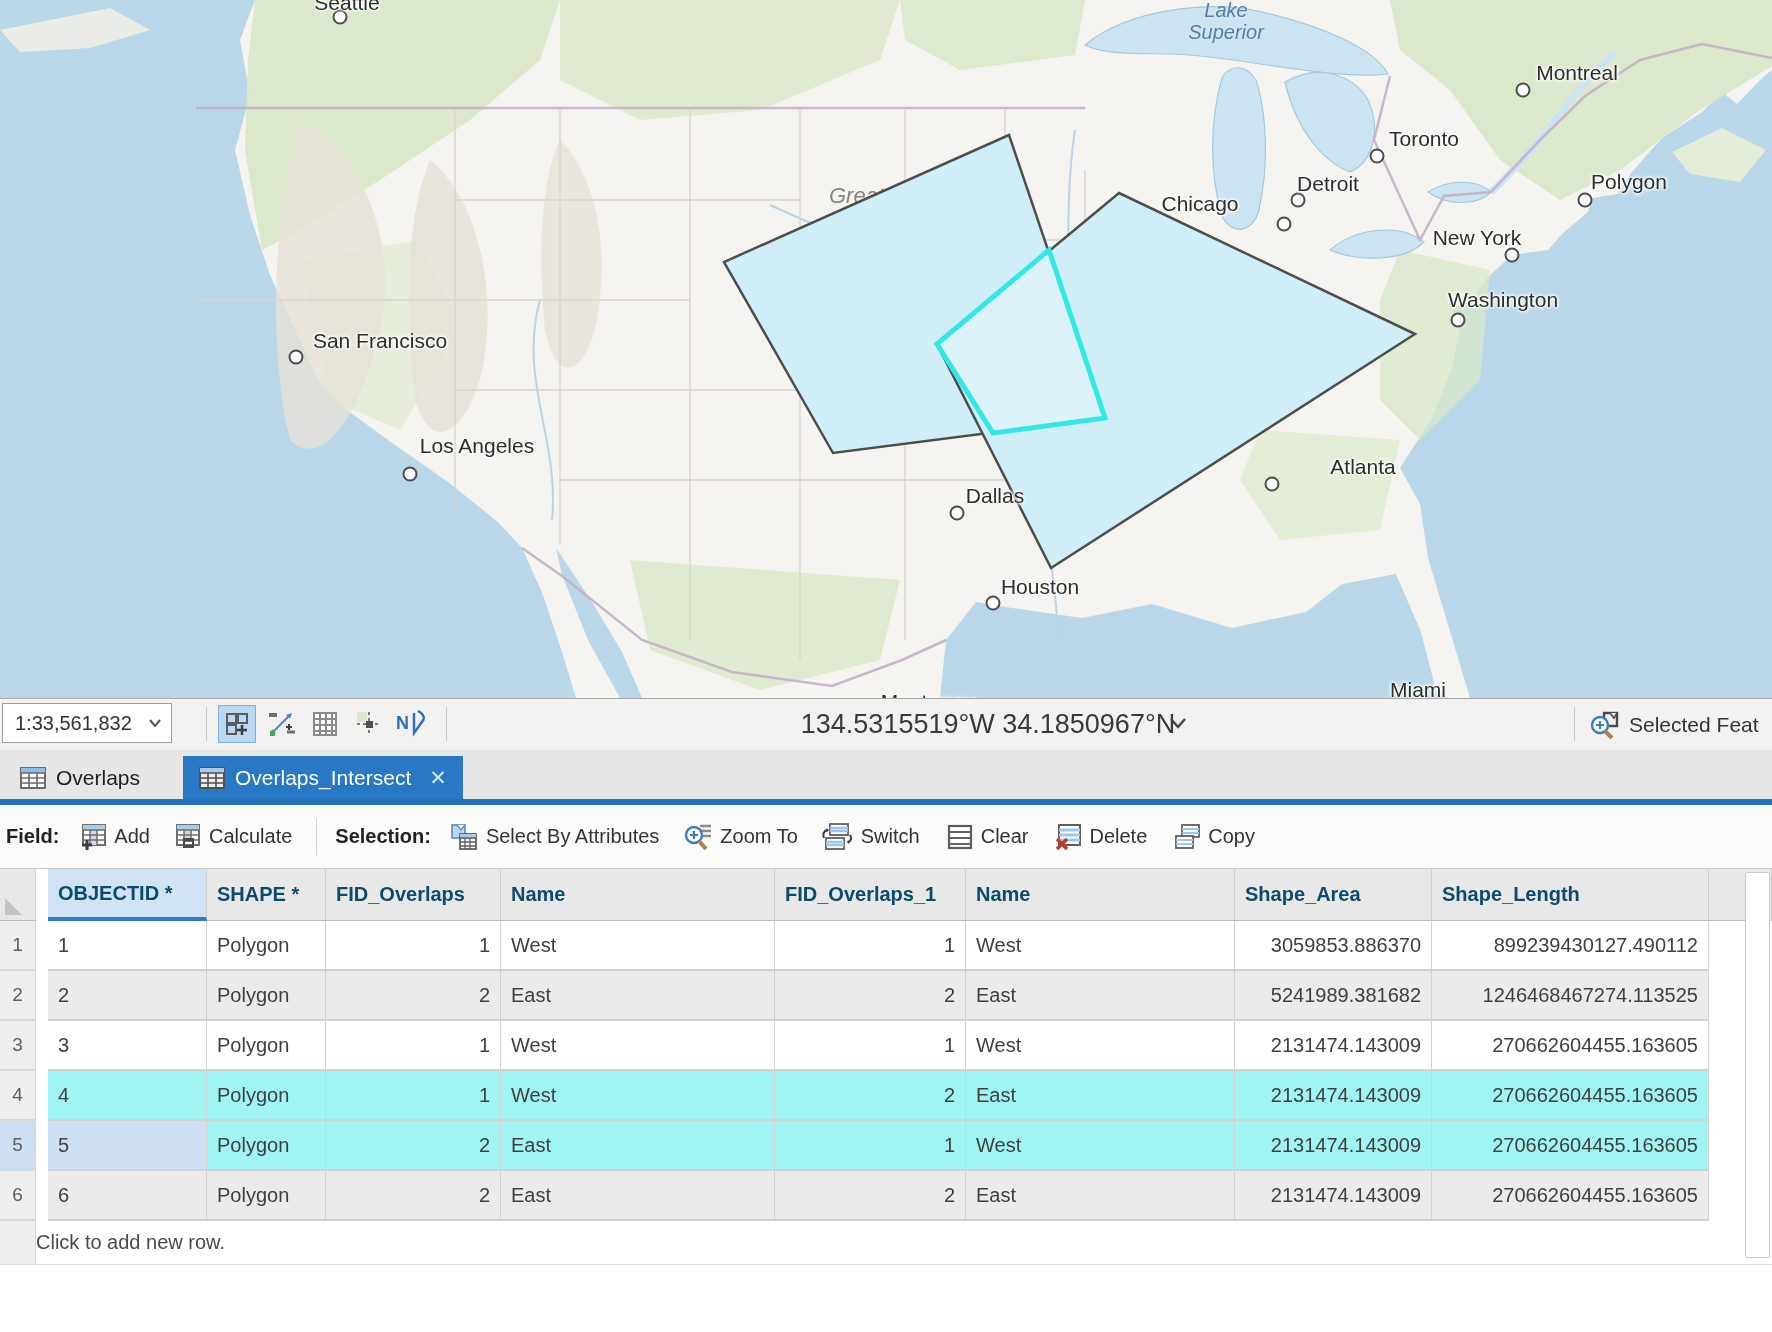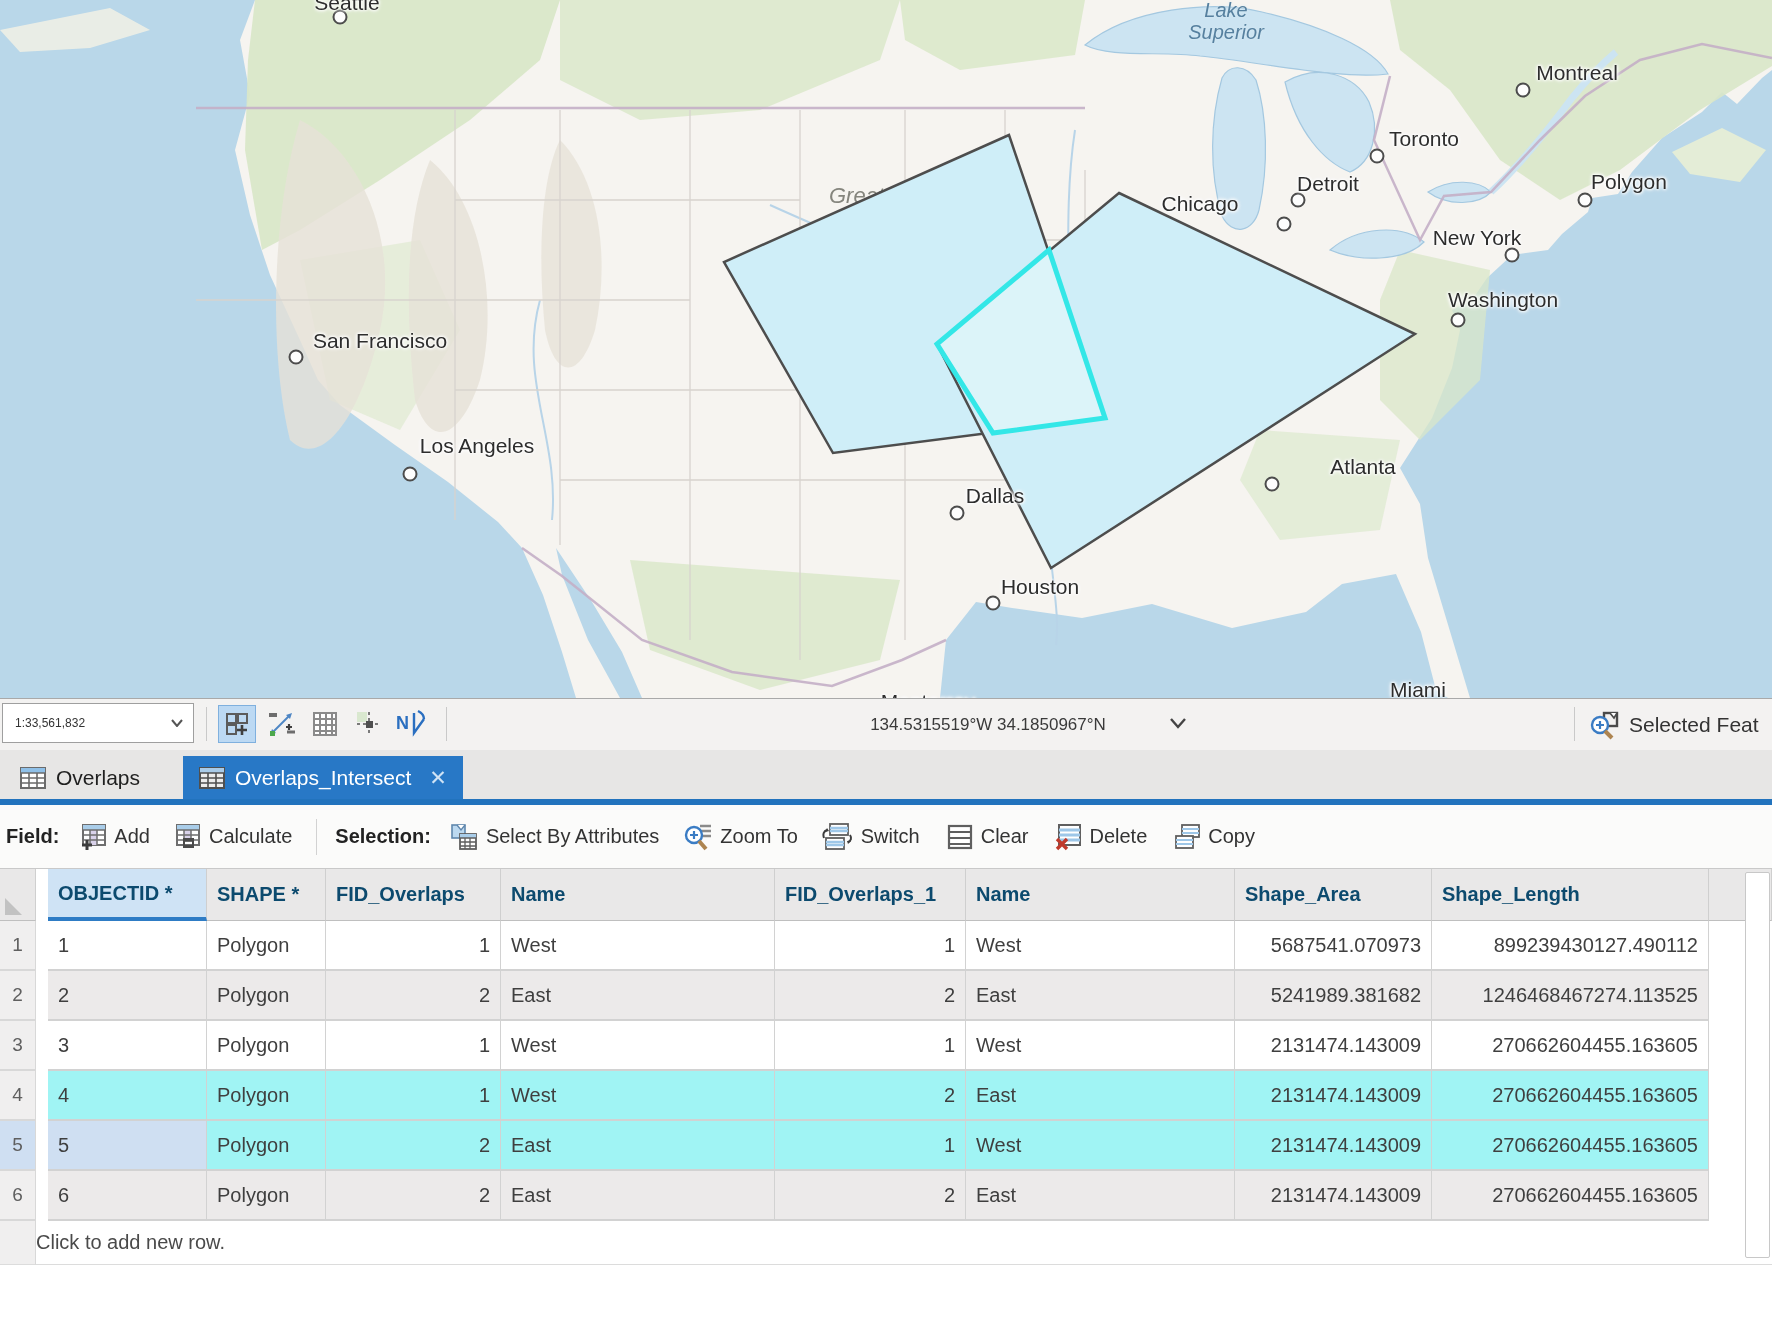--- a/index.html
+++ b/index.html
@@ -11,29 +11,29 @@
   .city-label{position:absolute;transform:translate(-50%,-50%);font-size:21px;color:#2d2d2d;
        white-space:nowrap;text-shadow:0 0 3px #fff,0 0 3px #fff,0 0 4px #fff,0 0 5px #fff;}
   .city-marker{position:absolute;width:11px;height:11px;border-radius:50%;
        background:#fdfdfd;border:2px solid #4c4c4c;transform:translate(-50%,-50%);}
   .water-label{position:absolute;transform:translate(-50%,-50%);font-style:italic;
        font-size:20px;color:#56809f;text-align:center;line-height:22px;white-space:nowrap;
        text-shadow:0 0 3px #d9eaf3;}
   
   #statusbar{position:absolute;left:0;top:699px;width:1772px;height:51px;background:#f3f2f1;
        border-bottom:1px solid #d6d6d6;}
-  #scale-box{position:absolute;left:2px;top:4px;width:192px;height:40px;background:#fff;
+  #scale-box{position:absolute;left:2px;top:4px;width:170px;height:40px;background:#fff;
        border:1px solid #9f9f9f;display:flex;align-items:center;justify-content:space-between;
-       padding:0 10px 0 12px;box-sizing:border-box;font-size:12px;color:#333;cursor:default;text-align:center;}
+       padding:0 10px 0 12px;box-sizing:border-box;font-size:20px;color:#333;cursor:default;text-align:center;}
   .vsep{position:absolute;top:8px;width:1px;height:34px;background:#c9c9c9;}
   .sbtn{position:absolute;top:6px;width:38px;height:38px;display:flex;align-items:center;
        justify-content:center;}
   .sbtn.active{background:#bcd9f3;border:1px solid #7fb0de;box-sizing:border-box;}
   #coords{position:absolute;left:988px;top:0;height:51px;transform:translateX(-50%);
-       display:flex;align-items:center;font-size:17px;color:#3a3a3a;white-space:nowrap;}
+       display:flex;align-items:center;font-size:27px;color:#3a3a3a;white-space:nowrap;}
   #coords-caret{position:absolute;left:1168px;top:17px;}
   #sel-feat{position:absolute;left:1588px;top:0;height:51px;display:flex;align-items:center;
        gap:9px;font-size:21px;color:#333;white-space:nowrap;}
   
   #tabstrip{position:absolute;left:0;top:750px;width:1772px;height:49px;background:#e7e6e5;
        border-bottom:6px solid #2273bd;}
   .tab{position:absolute;bottom:0;height:43px;display:flex;align-items:center;gap:10px;
        padding:0 16px;box-sizing:border-box;font-size:21px;cursor:default;}
   #tab-overlaps{left:4px;color:#1f1f1f;}
   #tab-intersect{left:183px;background:#2878c6;color:#fff;}
@@ -386,21 +386,21 @@
 
   <div class="rn">1</div>
     <div class="gut"></div>
   <div class="r-w" style="display:contents">
     <div class="cell">1</div>
     <div class="cell">Polygon</div>
     <div class="cell num">1</div>
     <div class="cell">West</div>
     <div class="cell num">1</div>
     <div class="cell">West</div>
-    <div class="cell num">5687541.070973</div>
+    <div class="cell num">3059853.886370</div>
     <div class="cell num">899239430127.490112</div>
   </div>
     <div class="fill"></div>
 
   <div class="rn">2</div>
     <div class="gut"></div>
   <div class="r-g" style="display:contents">
     <div class="cell" style="background:#eceaea">2</div>
     <div class="cell" style="background:#eceaea">Polygon</div>
     <div class="cell num" style="background:#eceaea">2</div>

